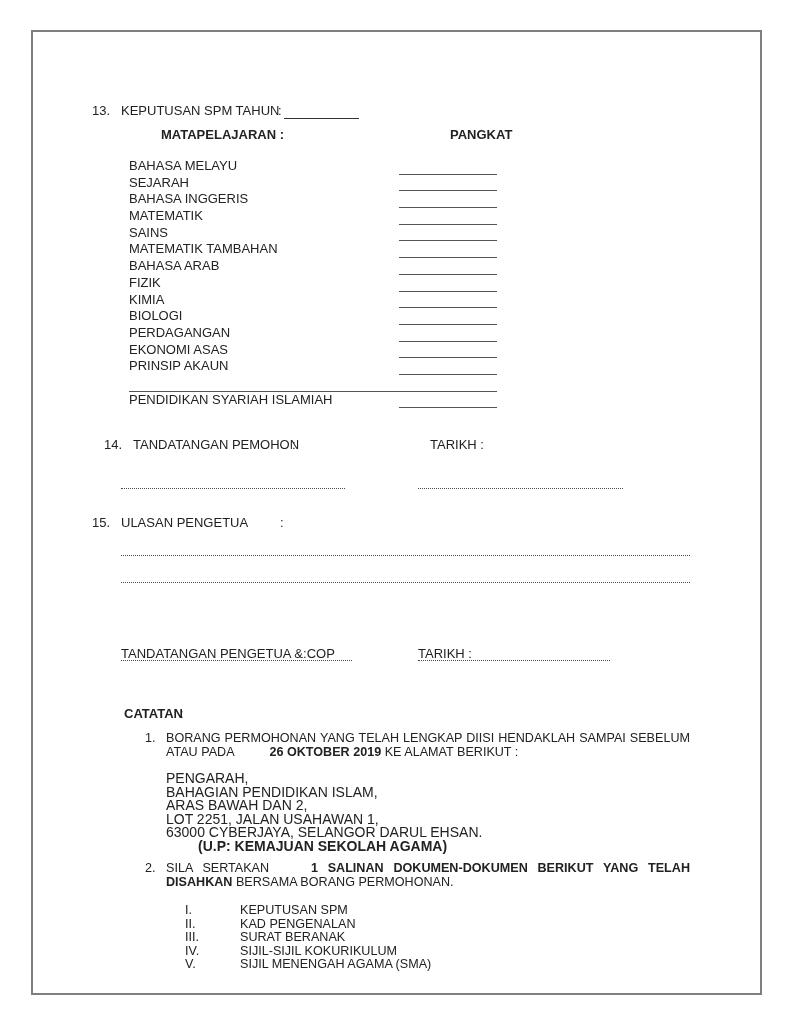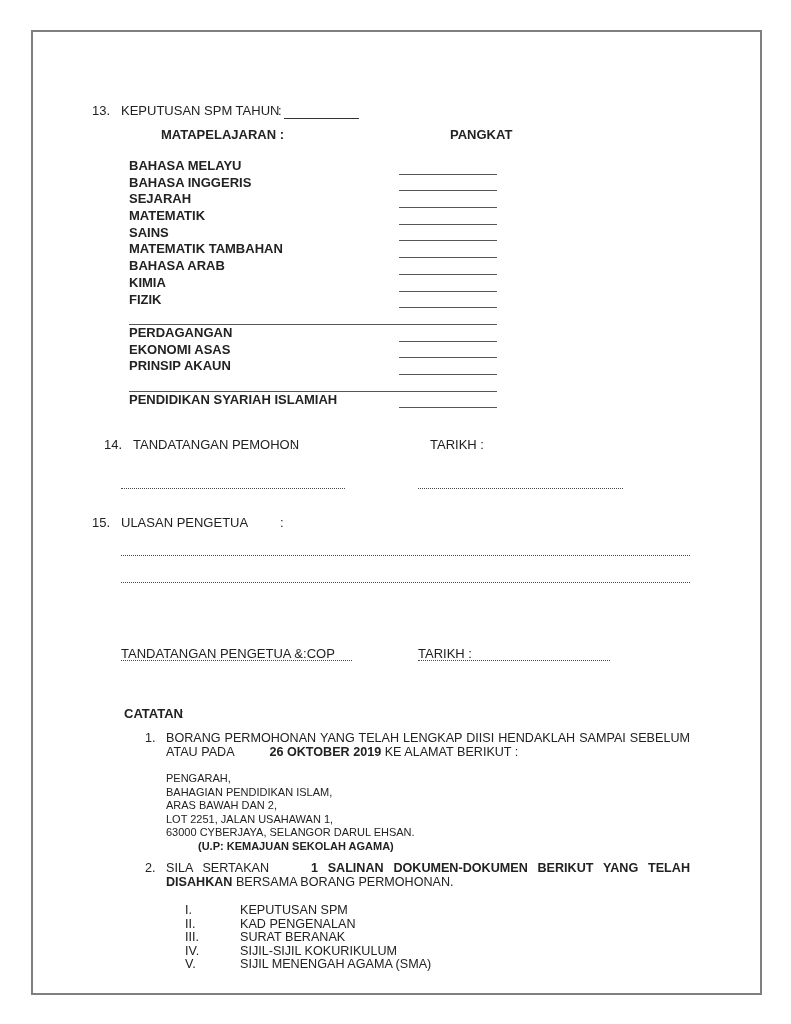--- a/index.html
+++ b/index.html
@@ -24,25 +24,25 @@
   .abs{position:absolute;white-space:nowrap;}
   .in{position:absolute;white-space:nowrap;top:0;}
   .b{font-weight:700;padding-left:32px;}
   
   .blank{display:inline-block;border-bottom:1.2px solid #333;}
   
   .dotted{position:absolute;height:14px;border-bottom:1.7px dotted #4a4a4a;}
   
   .subjects{position:absolute;left:129px;top:158px;width:368px;}
   .subj-row{display:flex;height:16.7px;align-items:stretch;}
-  .subj-label{flex:0 0 270px;line-height:16.7px;white-space:nowrap;font-weight:bold;}
+  .subj-label{flex:0 0 270px;line-height:16.7px;white-space:nowrap;}
   .subj-line{flex:1 1 auto;border-bottom:1px solid var(--line);}
   
   .para{position:absolute;width:524px;text-align:justify;font-size:12.6px;line-height:14.3px;white-space:normal;}
-  .addr{position:absolute;left:166px;top:772px;font-size:11px;line-height:13.6px;}
+  .addr{position:absolute;left:166px;top:772px;font-size:14px;line-height:13.6px;}
   .addr div{white-space:nowrap;}
   .docs{position:absolute;left:185px;top:904px;font-size:12.6px;line-height:13.5px;}
   .doc-row{display:flex;}
   .doc-num{flex:0 0 55px;}
 </style>
 </head>
 <body>
 
 <div class="page">
   <div class="frame"></div>
@@ -56,52 +56,53 @@
 
   <div class="abs b" style="left:129px;top:127px;">MATAPELAJARAN  :</div>
   <div class="abs b" style="left:418px;top:127px;">PANGKAT</div>
 
   <div class="subjects">
     <div class="subj-row">
         <span class="subj-label">BAHASA MELAYU</span>
         <span class="subj-line"></span>
       </div>
     <div class="subj-row">
-        <span class="subj-label">BAHASA INGGERIS</span>
+        <span class="subj-label">SEJARAH</span>
         <span class="subj-line"></span>
       </div>
     <div class="subj-row">
-        <span class="subj-label">SEJARAH</span>
+        <span class="subj-label">BAHASA INGGERIS</span>
         <span class="subj-line"></span>
       </div>
     <div class="subj-row">
         <span class="subj-label">MATEMATIK</span>
         <span class="subj-line"></span>
       </div>
     <div class="subj-row">
         <span class="subj-label">SAINS</span>
         <span class="subj-line"></span>
       </div>
     <div class="subj-row">
         <span class="subj-label">MATEMATIK TAMBAHAN</span>
         <span class="subj-line"></span>
       </div>
     <div class="subj-row">
         <span class="subj-label">BAHASA ARAB</span>
         <span class="subj-line"></span>
       </div>
     <div class="subj-row">
+        <span class="subj-label">FIZIK</span>
+        <span class="subj-line"></span>
+      </div>
+    <div class="subj-row">
         <span class="subj-label">KIMIA</span>
         <span class="subj-line"></span>
       </div>
     <div class="subj-row">
-        <span class="subj-label">FIZIK</span>
-        <span class="subj-line"></span>
-      </div>
-    <div class="subj-row">
+        <span class="subj-label">BIOLOGI</span>
         <span class="subj-line"></span>
       </div>
     <div class="subj-row">
         <span class="subj-label">PERDAGANGAN</span>
         <span class="subj-line"></span>
       </div>
     <div class="subj-row">
         <span class="subj-label">EKONOMI ASAS</span>
         <span class="subj-line"></span>
       </div>

